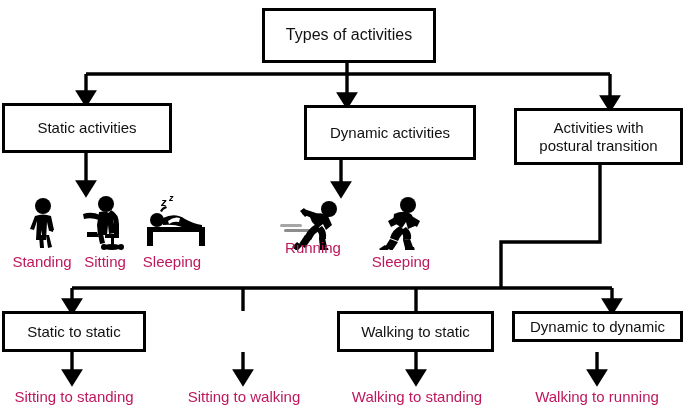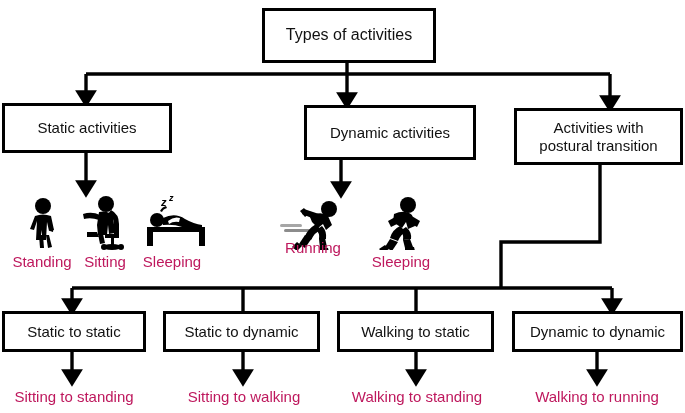--- a/index.html
+++ b/index.html
@@ -201,29 +201,26 @@
     <span>Running</span>
   </div>
   <div class="caption" style="left:363px; top:253px; width:76px; font-size:15px;">
     <span>Sleeping</span>
   </div>
 
   <div class="node-box" style="left:2px; top:311px; width:144px; height:41px; font-size:15px;justify-content:center;">
     <span class="node-label">Static to static</span>
   </div>
 
-  <div class="node-box" style="left:163px; top:311px; width:157px; height:41px; font-size:15px;">
-    <span class="node-label">Static to dynamic</span>
-  </div>
 
   <div class="node-box" style="left:337px; top:311px; width:157px; height:41px; font-size:15px;">
     <span class="node-label">Walking to static</span>
   </div>
 
-  <div class="node-box" style="left:512px; top:311px; width:171px; height:41px; font-size:15px;">
+  <div class="node-box" style="left:512px; top:311px; width:171px; height:31px; font-size:15px;">
     <span class="node-label">Dynamic to dynamic</span>
   </div>
 
   <div class="caption" style="left:0px; top:388px; width:148px; font-size:15px;">
     <span>Sitting to standing</span>
   </div>
   <div class="caption" style="left:341px; top:388px; width:152px; font-size:15px;">
     <span>Walking to standing</span>
   </div>
   <div class="caption" style="left:173px; top:388px; width:142px; font-size:15px;">

